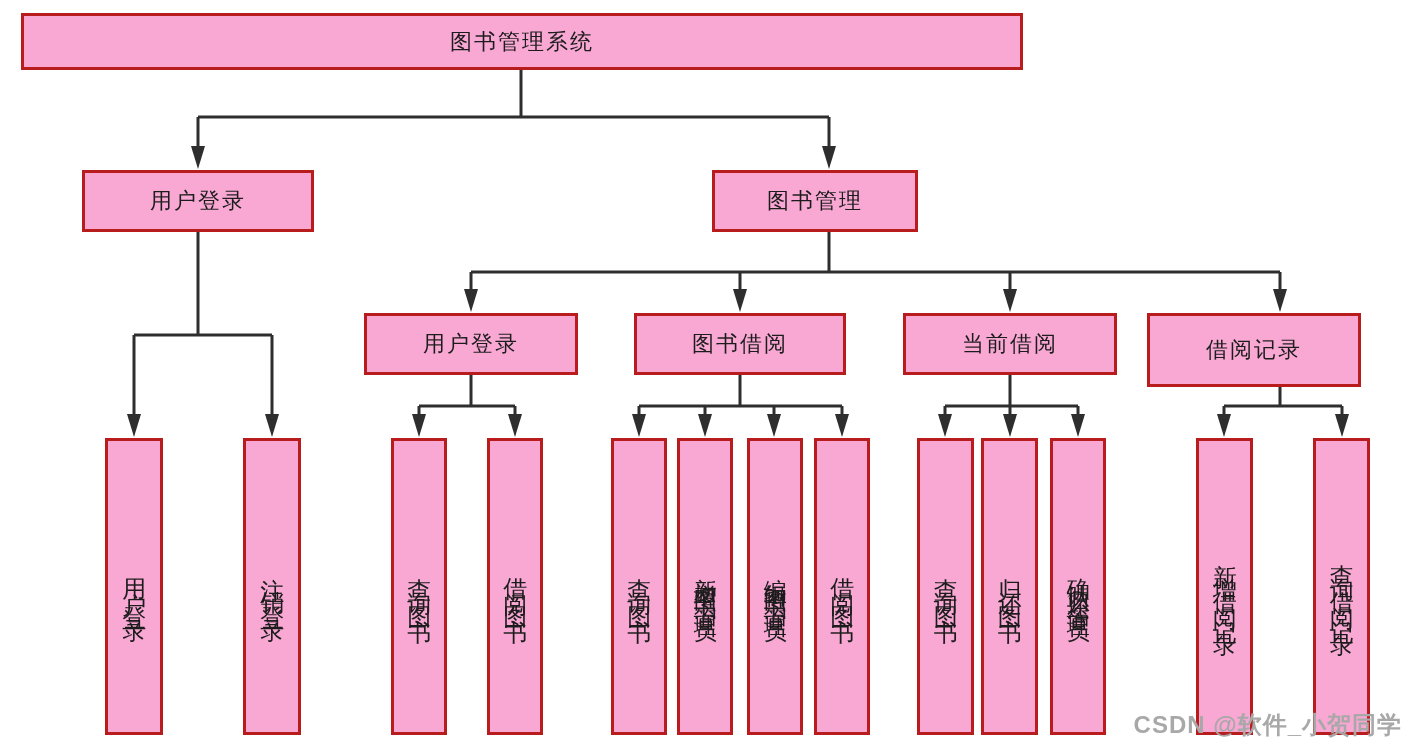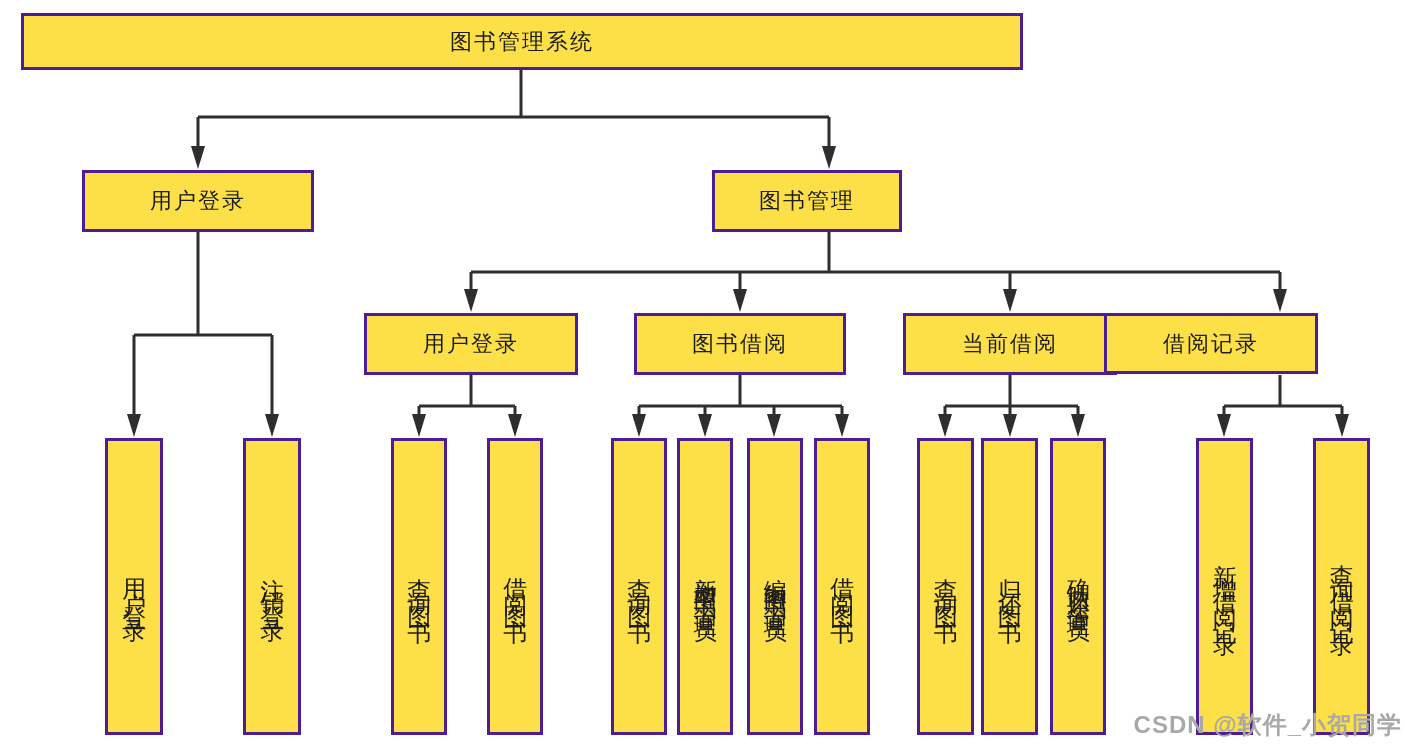--- a/index.html
+++ b/index.html
@@ -13,22 +13,22 @@
   }
   #connectors {
     position: absolute;
     left: 0; top: 0;
     width: 1405px; height: 747px;
     pointer-events: none;
   }
   .box {
     position: absolute;
     box-sizing: border-box;
-    border: 3px solid #4c1d95;
-    background: #fde047;
+    border: 3px solid #b91c1c;
+    background: #f9a8d4;
     display: flex;
     align-items: center;
     justify-content: center;
     color: #1c1c1c;
     overflow: hidden;
   }
   .hlabel {
     font-size: 22px;
     letter-spacing: 2px;
     white-space: nowrap;
@@ -101,34 +101,34 @@
     <polygon points="1335,414 1349,414 1342,437"></polygon>
   </svg>
 
   <div class="box" style="left:21px;top:13px;width:1002px;height:57px">
     <span class="hlabel">图书管理系统</span>
   </div>
 
   <div class="box" style="left:82px;top:170px;width:232px;height:62px">
     <span class="hlabel">用户登录</span>
   </div>
-  <div class="box" style="left:712px;top:170px;width:190px;height:62px">
+  <div class="box" style="left:712px;top:170px;width:206px;height:62px">
     <span class="hlabel">图书管理</span>
   </div>
 
   <div class="box" style="left:364px;top:313px;width:214px;height:62px">
     <span class="hlabel">用户登录</span>
   </div>
   <div class="box" style="left:634px;top:313px;width:212px;height:62px">
     <span class="hlabel">图书借阅</span>
   </div>
   <div class="box" style="left:903px;top:313px;width:214px;height:62px">
     <span class="hlabel">当前借阅</span>
   </div>
-  <div class="box" style="left:1104px;top:313px;width:214px;height:61px">
+  <div class="box" style="left:1147px;top:313px;width:214px;height:74px">
     <span class="hlabel">借阅记录</span>
   </div>
 
   <div class="box" style="left:105px;top:438px;width:58px;height:297px">
     <span class="vlabel">用户登录</span>
   </div>
   <div class="box" style="left:243px;top:438px;width:58px;height:297px">
     <span class="vlabel">注销登录</span>
   </div>
 

